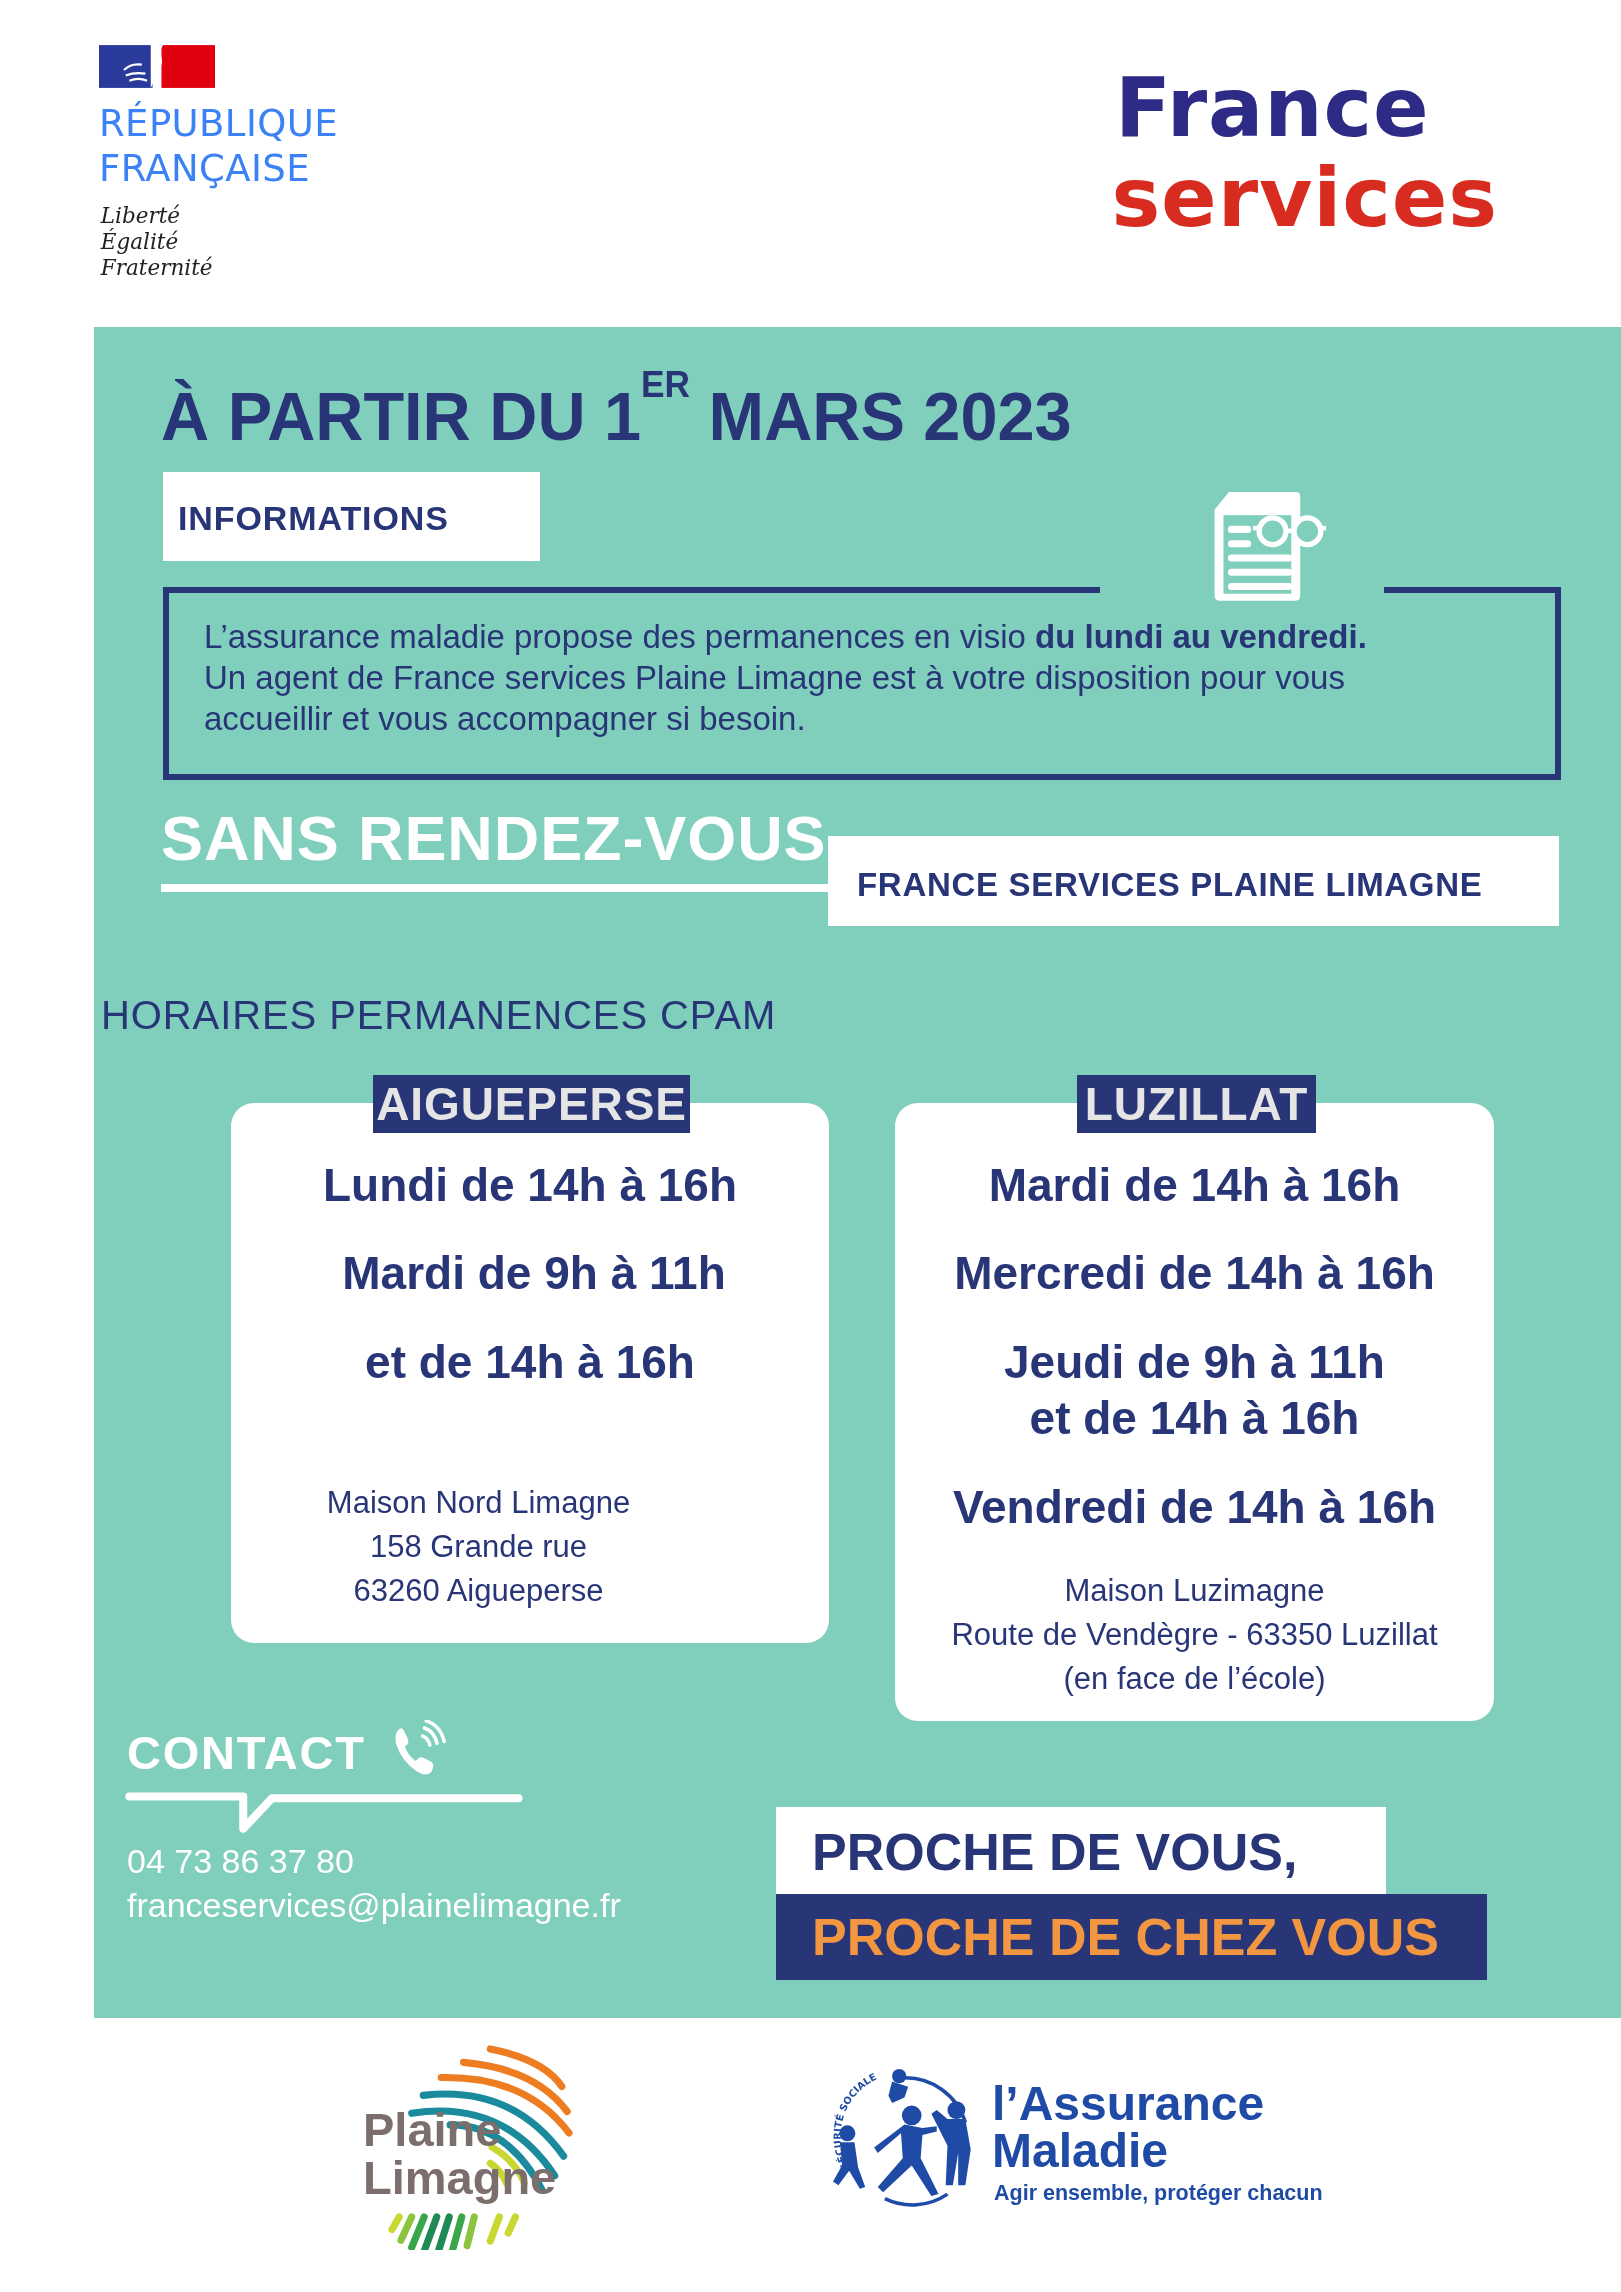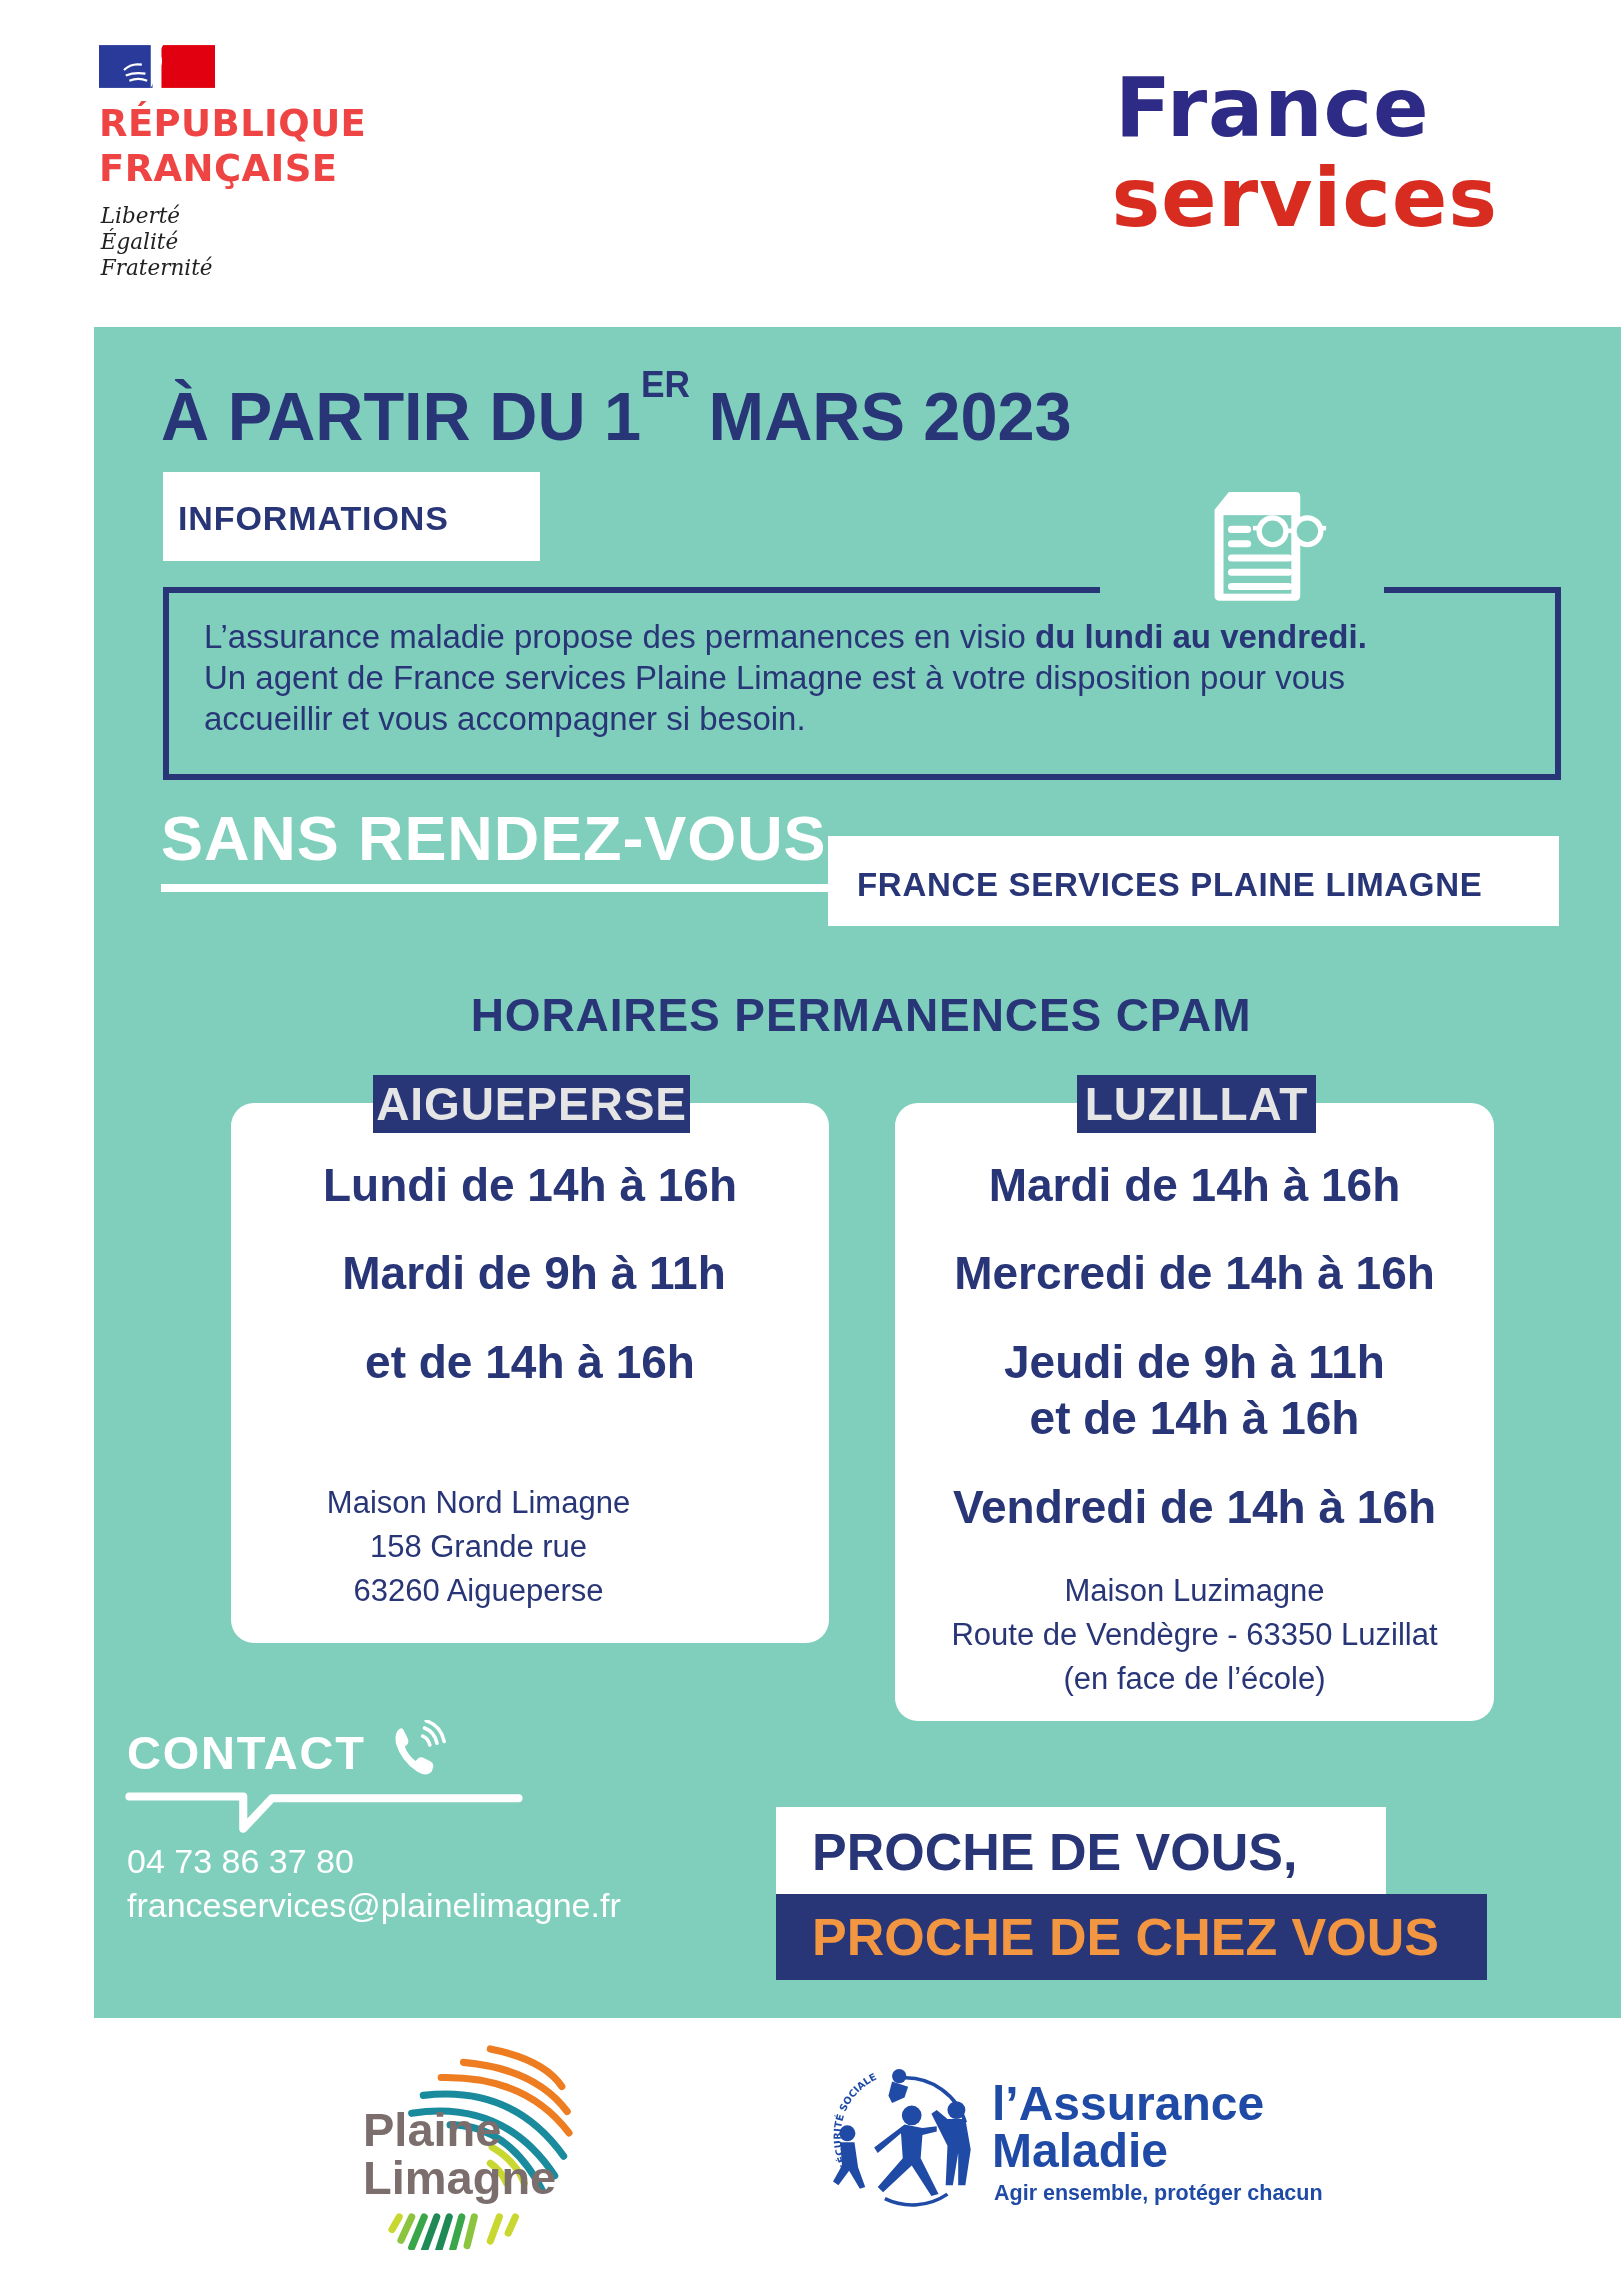--- a/index.html
+++ b/index.html
@@ -2,21 +2,21 @@
 <html style="font-size:14.3px"><head>
   <meta charset="utf-8">
   <style>
     * { box-sizing: border-box; margin: 0; padding: 0; }
     html, body { width: 1621px; height: 2293px; background: #ffffff; overflow: hidden; }
     body { position: relative; font-family: "DejaVu Sans", sans-serif; color: #283577; }
 
     
     .rf-logo { position: absolute; left: 99px; top: 45px; width: 296px; }
     .rf-flag { position: absolute; left: 0; top: 0; width: 116px; height: 43px; }
-    .rf-name { position: absolute; left: 0; top: 56px; font-family: "DejaVu Sans", sans-serif; font-weight: bold; font-size: 37px; line-height: 45px; color: #ef4444; letter-spacing: 0.4px; white-space: nowrap; }
+    .rf-name { position: absolute; left: 0; top: 56px; font-family: "DejaVu Sans", sans-serif; font-weight: normal; font-size: 37px; line-height: 45px; color: #3b82f6; letter-spacing: 0.4px; white-space: nowrap; }
     .rf-motto { position: absolute; left: 1.8px; top: 158px; font-family: "DejaVu Serif", serif; font-style: italic; font-size: 21.5px; line-height: 26px; color: #222; white-space: nowrap; }
 
     .fs-logo { position: absolute; left: 1115px; top: 63px; font-family: "DejaVu Sans", sans-serif; font-weight: bold; }
     .fs-logo .l1 { display: block; font-size: 82px; line-height: 90px; color: #2e2b86; letter-spacing: 0.9px; }
     .fs-logo .l2 { display: block; font-size: 82px; line-height: 90px; color: #d82c20; letter-spacing: 0.9px; margin-left: -3.6px; }
 
     
     .panel { position: absolute; left: 94px; top: 327px; width: 1527px; height: 1691px; background: #80cfbd; }
 
     .date-title { position: absolute; left: 161px; top: 376px; font-family: "Liberation Sans", sans-serif; font-weight: bold; font-size: 68px; line-height: 81px; color: #283577; white-space: nowrap; transform: scaleX(0.98); transform-origin: left; }
@@ -29,21 +29,21 @@
     .info-box-gap { position: absolute; left: 1100px; top: 582px; width: 284px; height: 12.5px; background: #80cfbd; }
     .doc-icon { position: absolute; left: 1211px; top: 488px; width: 116px; height: 115px; }
     .info-text { position: absolute; left: 204px; top: 616px; width: 1352px; font-family: "Liberation Sans", sans-serif; font-size: 33px; line-height: 41px; color: #283577; }
     .info-text b { font-weight: bold; }
 
     .srv-title { position: absolute; left: 161px; top: 800px; font-family: "Liberation Sans", sans-serif; font-weight: bold; font-size: 63px; line-height: 77px; color: #fff; white-space: nowrap; letter-spacing: 0.9px; }
     .srv-line { position: absolute; left: 161px; top: 884px; width: 667px; height: 8px; background: #fff; }
     .srv-tag { position: absolute; left: 828px; top: 836px; width: 731px; height: 90px; background: #fff; }
     .srv-tag span { position: absolute; left: 29px; top: 29.6px; font-family: "Liberation Sans", sans-serif; font-weight: bold; font-size: 33px; color: #283577; letter-spacing: 0.7px; white-space: nowrap; }
 
-    .hours-title { position: absolute; left: 0; width: 1621px; top: 987px; text-align: center; font-family: "Liberation Sans", sans-serif; font-weight: bold; font-size: 46px; line-height: 57px; color: #283577; letter-spacing: 0.9px; padding-left: 101px; }
+    .hours-title { position: absolute; left: 0; width: 1621px; top: 987px; text-align: left; font-family: "Liberation Sans", sans-serif; font-weight: normal; font-size: 40px; line-height: 57px; color: #283577; letter-spacing: 0.9px; padding-left: 101px; }
 
     
     .card { position: absolute; background: #fff; border-radius: 23px; }
     .card-a { left: 231px; top: 1103px; width: 598px; height: 540px; }
     .card-b { left: 895px; top: 1103px; width: 599px; height: 618px; }
     .card-tag { position: absolute; top: 1075px; height: 58px; background: #283577; color: #e5e5e5; font-family: "Liberation Sans", sans-serif; font-weight: bold; font-size: 46px; line-height: 58px; text-align: center; letter-spacing: 0.9px; }
     .tag-a { left: 373px; width: 317px; }
     .tag-b { left: 1077px; width: 239px; }
 
     .sched { position: absolute; text-align: center; font-family: "Liberation Sans", sans-serif; font-weight: bold; color: #283577; font-size: 46px; line-height: 56px; }

